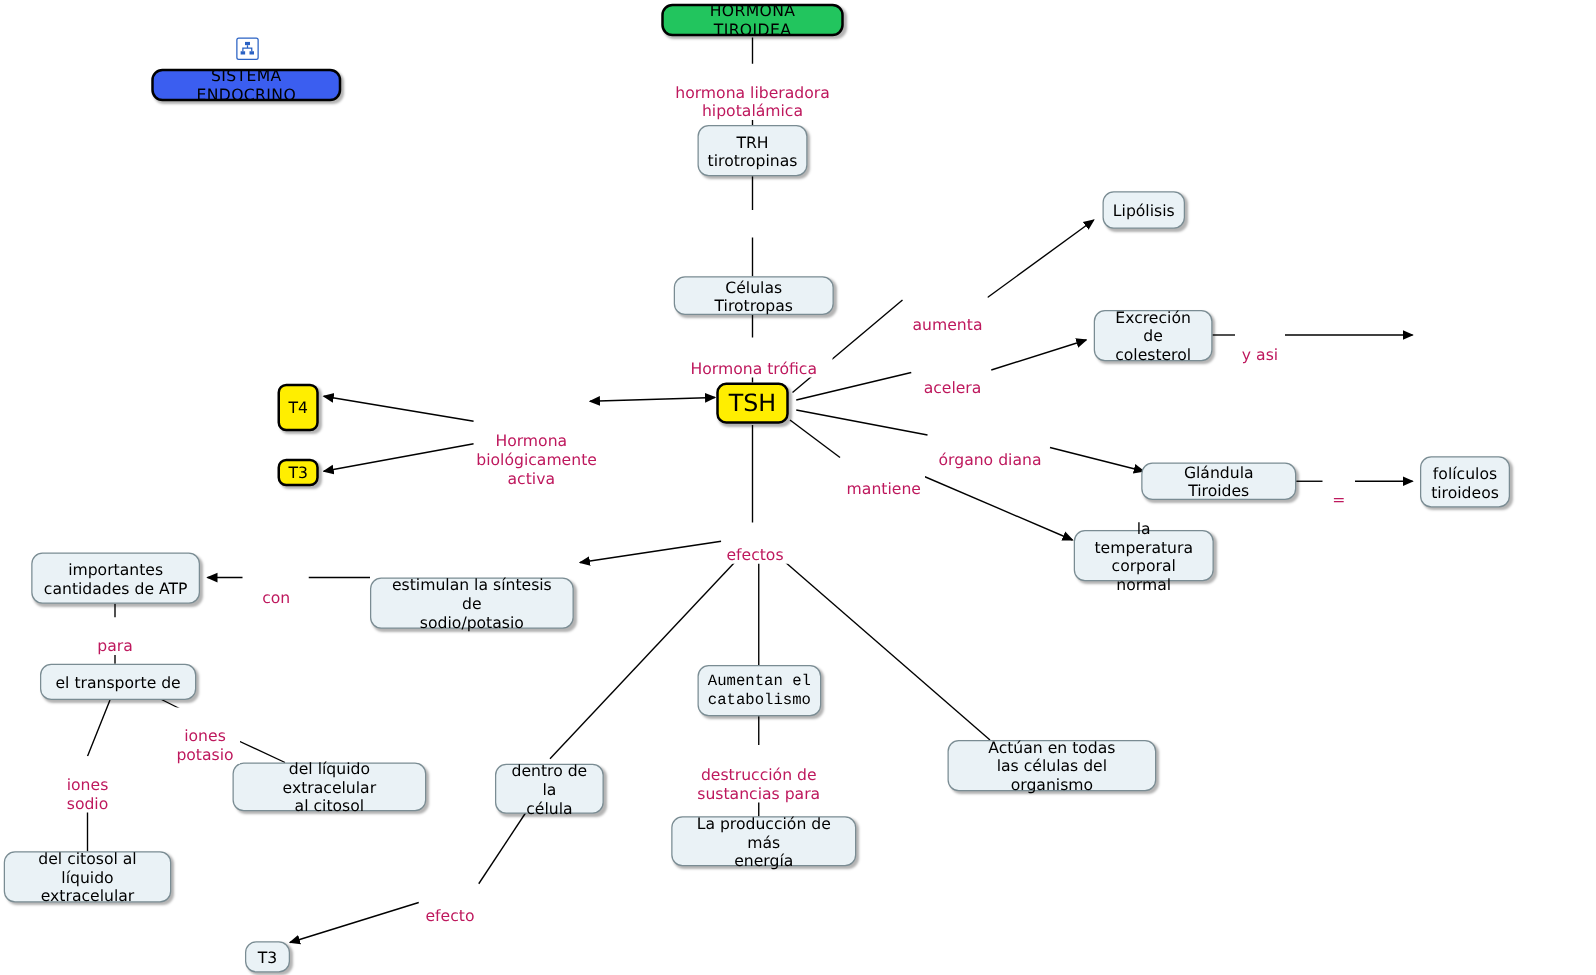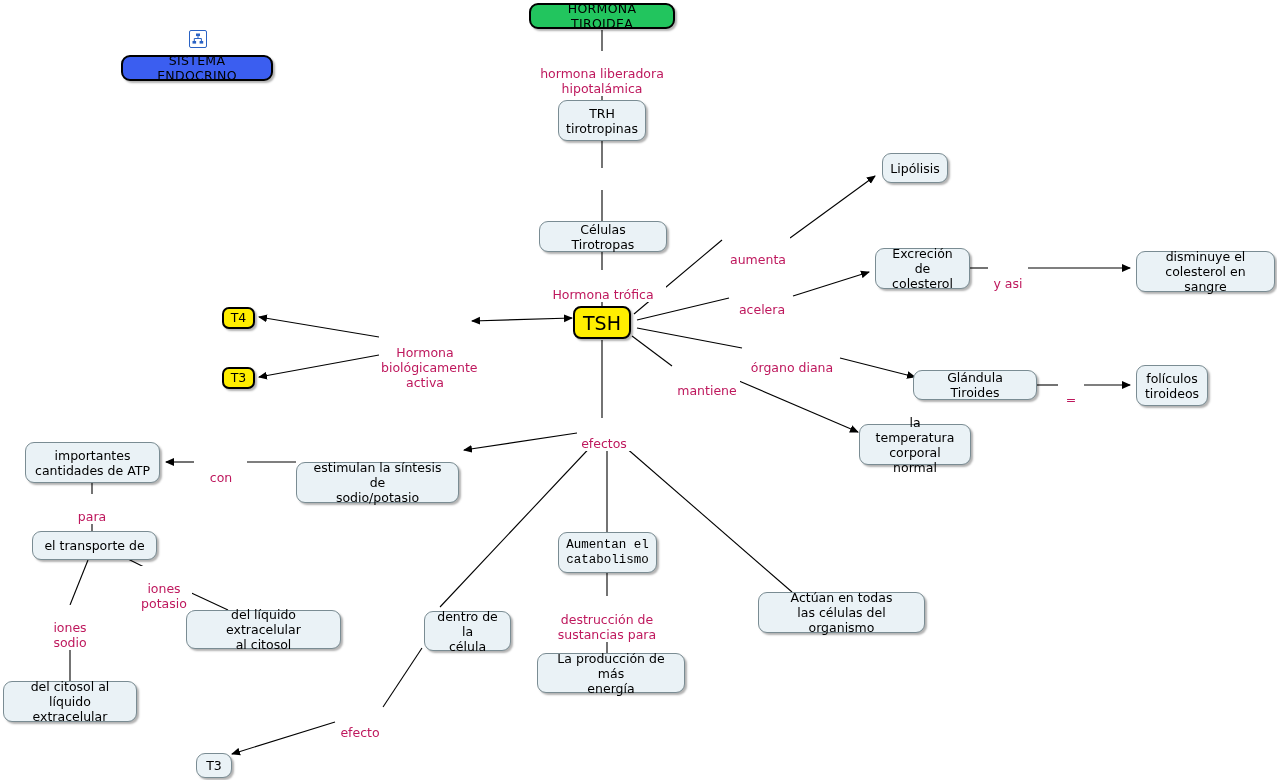--- a/index.html
+++ b/index.html
@@ -253,24 +253,20 @@
 
   <div class="node n-std" style="left:875px; top:248px; width:95px; height:41px;">
     <span>Excreción de
 colesterol</span>
   </div>
 
   <div class="linklabel" style="left:988px; top:261px; width:40px;">
     <span>y asi</span>
   </div>
 
-  <div class="node n-std" style="left:1136px; top:251px; width:139px; height:41px;">
-    <span>disminuye el
-colesterol en sangre</span>
-  </div>
 
   <div class="node n-std" style="left:913px; top:370px; width:124px; height:30px;">
     <span>Glándula Tiroides</span>
   </div>
 
   <div class="linklabel" style="left:1058px; top:377px; width:26px;">
     <span>=</span>
   </div>
 
   <div class="node n-std" style="left:1136px; top:365px; width:72px; height:41px;">
@@ -282,21 +278,21 @@
     <span>la temperatura
 corporal normal</span>
   </div>
 
   <div class="linklabel" style="left:379px; top:330px; width:92px;">
     <span>Hormona
 biológicamente
 activa</span>
   </div>
 
-  <div class="node n-yellow small" style="left:222px; top:307px; width:33px; height:22px;">
+  <div class="node n-yellow small" style="left:222px; top:307px; width:33px; height:38px;">
     <span>T4</span>
   </div>
 
   <div class="node n-yellow small" style="left:222px; top:367px; width:33px; height:22px;">
     <span>T3</span>
   </div>
 
   <div class="linklabel" style="left:577px; top:421px; width:54px;">
     <span>efectos</span>
   </div>
@@ -336,21 +332,21 @@
   <div class="node n-std" style="left:186px; top:610px; width:155px; height:39px;">
     <span>del líquido extracelular
 al citosol</span>
   </div>
 
   <div class="node n-std" style="left:3px; top:681px; width:134px; height:41px;">
     <span>del citosol al líquido
 extracelular</span>
   </div>
 
-  <div class="node n-std" style="left:396px; top:611px; width:87px; height:40px;margin-left:28px;">
+  <div class="node n-std" style="left:396px; top:611px; width:87px; height:40px;">
     <span>dentro de la
 célula</span>
   </div>
 
   <div class="linklabel" style="left:336px; top:710px; width:48px;">
     <span>efecto</span>
   </div>
 
   <div class="node n-std" style="left:196px; top:753px; width:36px; height:25px;">
     <span>T3</span>

